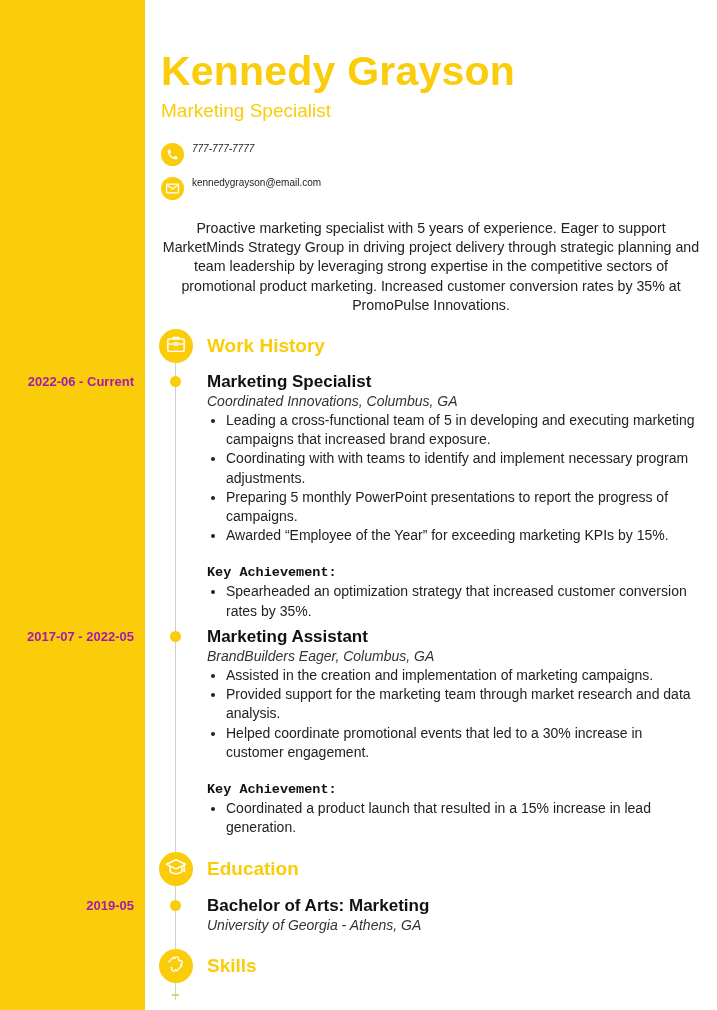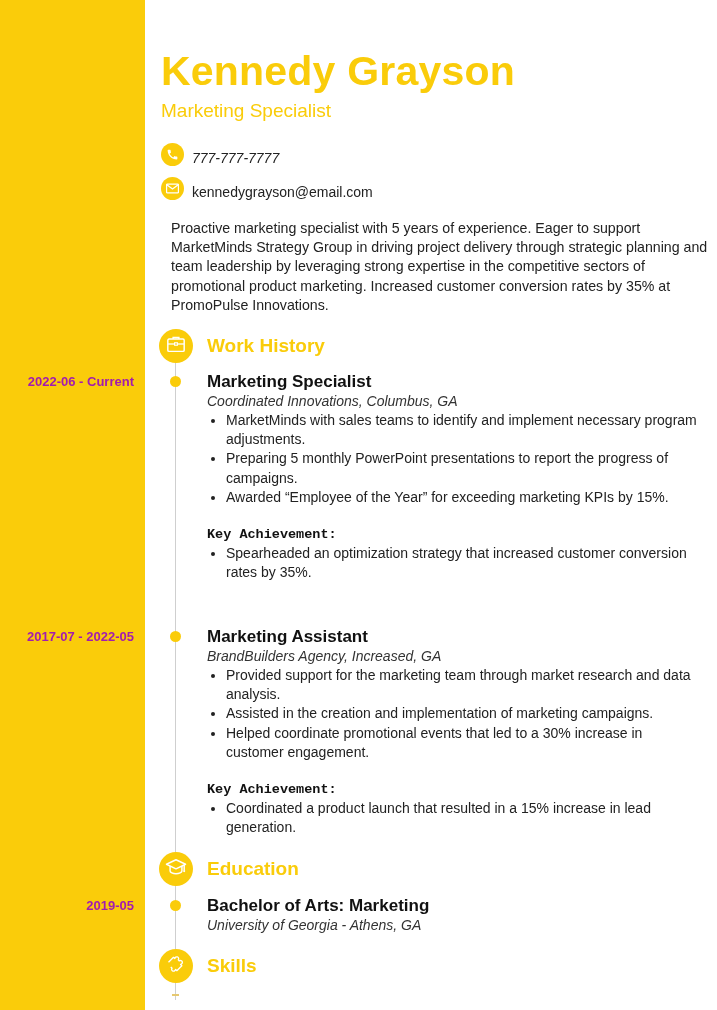--- a/index.html
+++ b/index.html
@@ -1,25 +1,25 @@
 <!DOCTYPE html>
 <html><head>
   <meta charset="utf-8">
   <style>
     * { margin: 0; padding: 0; box-sizing: border-box; }
     html, body { width: 717px; height: 1010px; background: #ffffff; overflow: hidden; }
     body { position: relative; font-family: "Liberation Sans", "DejaVu Sans", sans-serif; color: #222; }
     .sidebar { position: absolute; left: 0; top: 0; width: 145px; height: 1010px; background: #facc0a; }
     .name { position: absolute; left: 161px; top: 48px; font-size: 41px; font-weight: bold; color: #facc0a; letter-spacing: 0.2px; white-space: nowrap; }
     .title { position: absolute; left: 161px; top: 100px; font-size: 19px; color: #facc0a; white-space: nowrap; }
-    .contact { position: absolute; left: 161px; display: flex; align-items: flex-end; font-size: 14px; color: #222; }
+    .contact { position: absolute; left: 161px; display: flex; align-items: flex-start; font-size: 10px; color: #222; }
     .contact .ic { width: 23px; height: 23px; border-radius: 50%; background: #facc0a; display: flex; align-items: center; justify-content: center; margin-right: 8px; }
     .phone { top: 143px; font-style: italic; }
     .email { top: 177px; }
-    .summary { position: absolute; left: 171px; top: 219px; width: 540px; font-size: 14.2px; line-height: 19.2px; color: #222; }
+    .summary { position: absolute; left: 161px; top: 219px; width: 540px; font-size: 14.2px; line-height: 19.2px; color: #222; text-align: center; }
     .timeline-line { position: absolute; left: 175px; top: 360px; width: 1px; height: 640px; background: #cfcfcf; }
     .timeline-end { position: absolute; left: 172px; top: 994px; width: 7px; height: 2px; background: #e6c870; }
     .sec-icon { position: absolute; left: 159px; width: 34px; height: 34px; border-radius: 50%; background: #facc0a; display: flex; align-items: center; justify-content: center; }
     .sec-title { position: absolute; left: 207px; font-size: 19px; font-weight: bold; color: #facc0a; white-space: nowrap; text-align: right; }
     .dot { position: absolute; left: 170px; width: 11px; height: 11px; border-radius: 50%; background: #facc0a; }
     .date { position: absolute; left: 0; width: 134px; text-align: right; font-size: 13px; font-weight: bold; color: #a21caf; white-space: nowrap; }
     .entry { position: absolute; left: 207px; width: 490px; }
     .job-title { font-size: 17px; font-weight: bold; color: #111; line-height: 20px; }
     .company { font-size: 14px; font-style: italic; color: #333; line-height: 19px; }
     ul.bullets { list-style: none; }
@@ -70,38 +70,39 @@
   </span>
 </div>
 <div class="sec-title" style="top:335px;">Work History</div>
 
 <div class="date" style="top:374px;">2022-06 - Current</div>
 <div class="dot" style="top:376px;"></div>
 <div class="entry" style="top:372px;">
   <div class="job-title">Marketing Specialist</div>
   <div class="company">Coordinated Innovations, Columbus, GA</div>
   <ul class="bullets">
-    <li>MarketMinds with sales teams to identify and implement necessary program adjustments.</li>
+    <li>Leading a cross-functional team of 5 in developing and executing marketing campaigns that increased brand exposure.</li>
+    <li>Coordinating with with teams to identify and implement necessary program adjustments.</li>
     <li>Preparing 5 monthly PowerPoint presentations to report the progress of campaigns.</li>
     <li>Awarded “Employee of the Year” for exceeding marketing KPIs by 15%.</li>
   </ul>
   <div class="ka-label">Key Achievement:</div>
   <ul class="bullets">
     <li>Spearheaded an optimization strategy that increased customer conversion rates by 35%.</li>
   </ul>
 </div>
 
 <div class="date" style="top:629px;">2017-07 - 2022-05</div>
 <div class="dot" style="top:631px;"></div>
 <div class="entry" style="top:627px;">
   <div class="job-title">Marketing Assistant</div>
-  <div class="company">BrandBuilders Agency, Increased, GA</div>
+  <div class="company">BrandBuilders Eager, Columbus, GA</div>
   <ul class="bullets">
+    <li>Assisted in the creation and implementation of marketing campaigns.</li>
     <li>Provided support for the marketing team through market research and data analysis.</li>
-    <li>Assisted in the creation and implementation of marketing campaigns.</li>
     <li>Helped coordinate promotional events that led to a 30% increase in customer engagement.</li>
   </ul>
   <div class="ka-label">Key Achievement:</div>
   <ul class="bullets">
     <li>Coordinated a product launch that resulted in a 15% increase in lead generation.</li>
   </ul>
 </div>
 
 <div class="sec-icon" style="top:852px;">
   <span>

